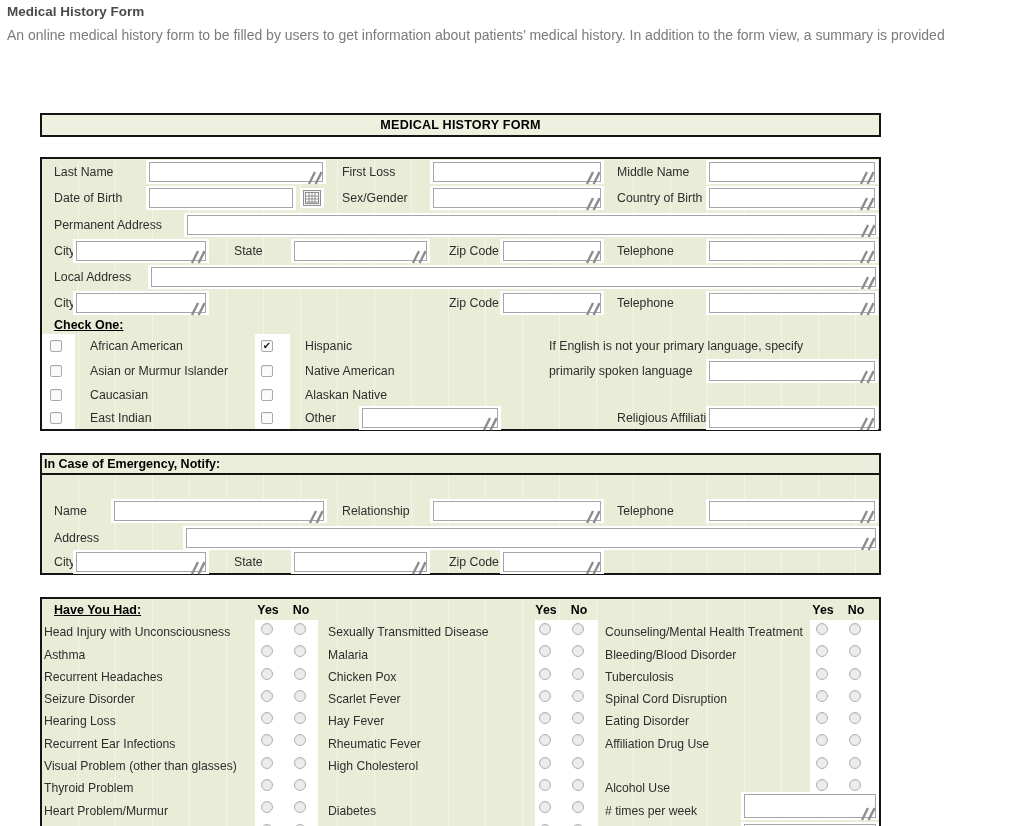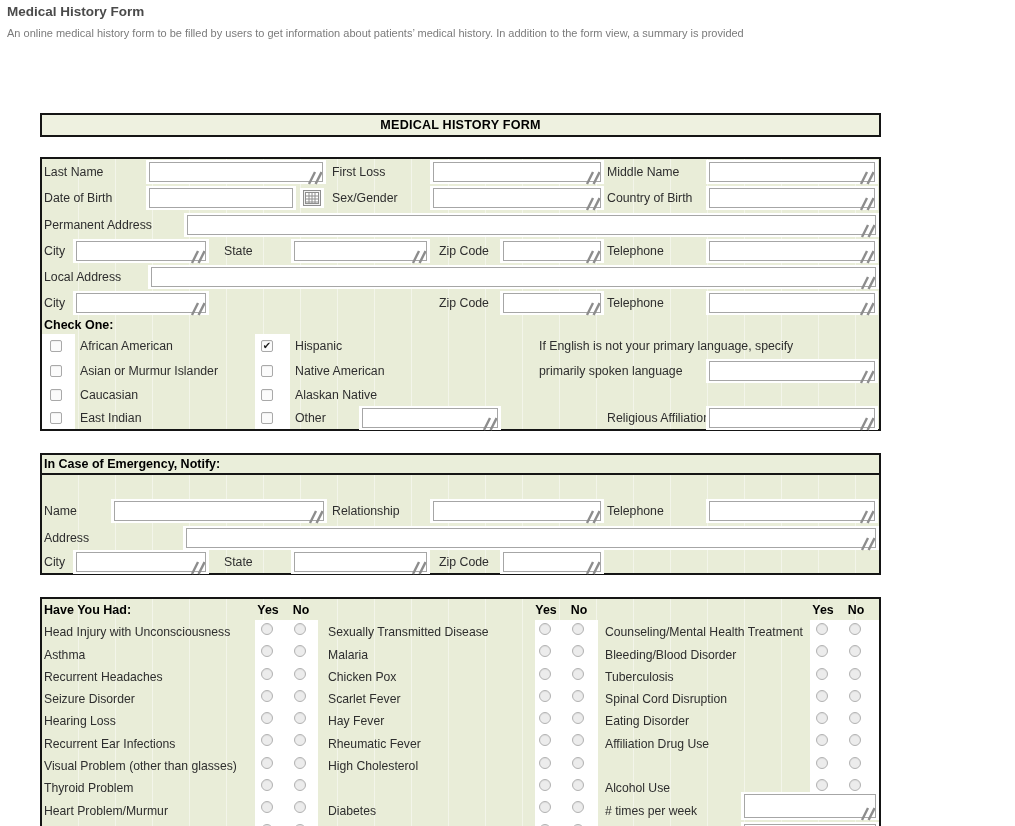--- a/index.html
+++ b/index.html
@@ -3,37 +3,37 @@
 <meta charset="utf-8">
 <style>
   * { margin:0; padding:0; box-sizing:border-box; }
   html,body { width:1015px; height:826px; overflow:hidden; background:#fff;
     font-family:"Liberation Sans", sans-serif; }
   body { position:relative; color:#2f2f2f; }
 
   
   .page-header { padding:4px 0 0 7px; }
   .page-title { font-size:13.5px; font-weight:bold; color:#4a4a4a; }
-  .page-subtitle { margin-top:8px; font-size:11px; color:#7b7b7b; white-space:nowrap; }
+  .page-subtitle { margin-top:8px; font-size:14px; color:#7b7b7b; white-space:nowrap; }
 
   
   .form-wrap { position:absolute; left:40px; top:113px; width:841px; }
   .bar-title { border:2px solid #151515; background:#eef1e0; height:24px;
     display:flex; align-items:center; justify-content:center;
     font-size:12.6px; font-weight:bold; color:#000; letter-spacing:.2px; }
   .section { position:relative; border:2px solid #151515; background:#e9edd8;
     background-image:repeating-linear-gradient(to right, transparent 0px, transparent 36px, rgba(255,255,255,.45) 36px, rgba(255,255,255,.45) 37px); }
   .sec1 { margin-top:20px; height:274px; }
   .sec2 { margin-top:22px; height:122px; }
   .sec3 { margin-top:22px; height:262px; }
 
   .r { position:absolute; left:0; right:0; }
   .lbl { position:absolute; top:50%; transform:translateY(-50%);
-    font-size:12.3px; color:#2e2e2e; white-space:nowrap; padding-left:2px; }
-  .hdr { font-weight:bold; color:#000; font-size:12.5px; }
+    font-size:12.3px; color:#2e2e2e; white-space:nowrap; padding-left:12px; }
+  .hdr { font-weight:bold; color:#000; text-decoration:underline; font-size:12.5px; }
 
   .cw { position:absolute; top:50%; transform:translateY(-50%); background:#fff; padding:2px 3px; }
   .tbox { position:relative; display:block; height:20px; border:1px solid #a6a6a6; background:#fff; }
   .slash { position:absolute; right:0; bottom:-4px; width:15px; height:14px; pointer-events:none; }
 
   .calbtn { display:block; width:18px; height:16px; }
 
   .cbstripe { position:absolute; top:0; bottom:0; background:#fff; }
   .cb { position:absolute; top:50%; transform:translateY(-50%); width:12px; height:12px;
     border:1px solid #a9a9a9; border-radius:2px; background:#fbfbfb;

